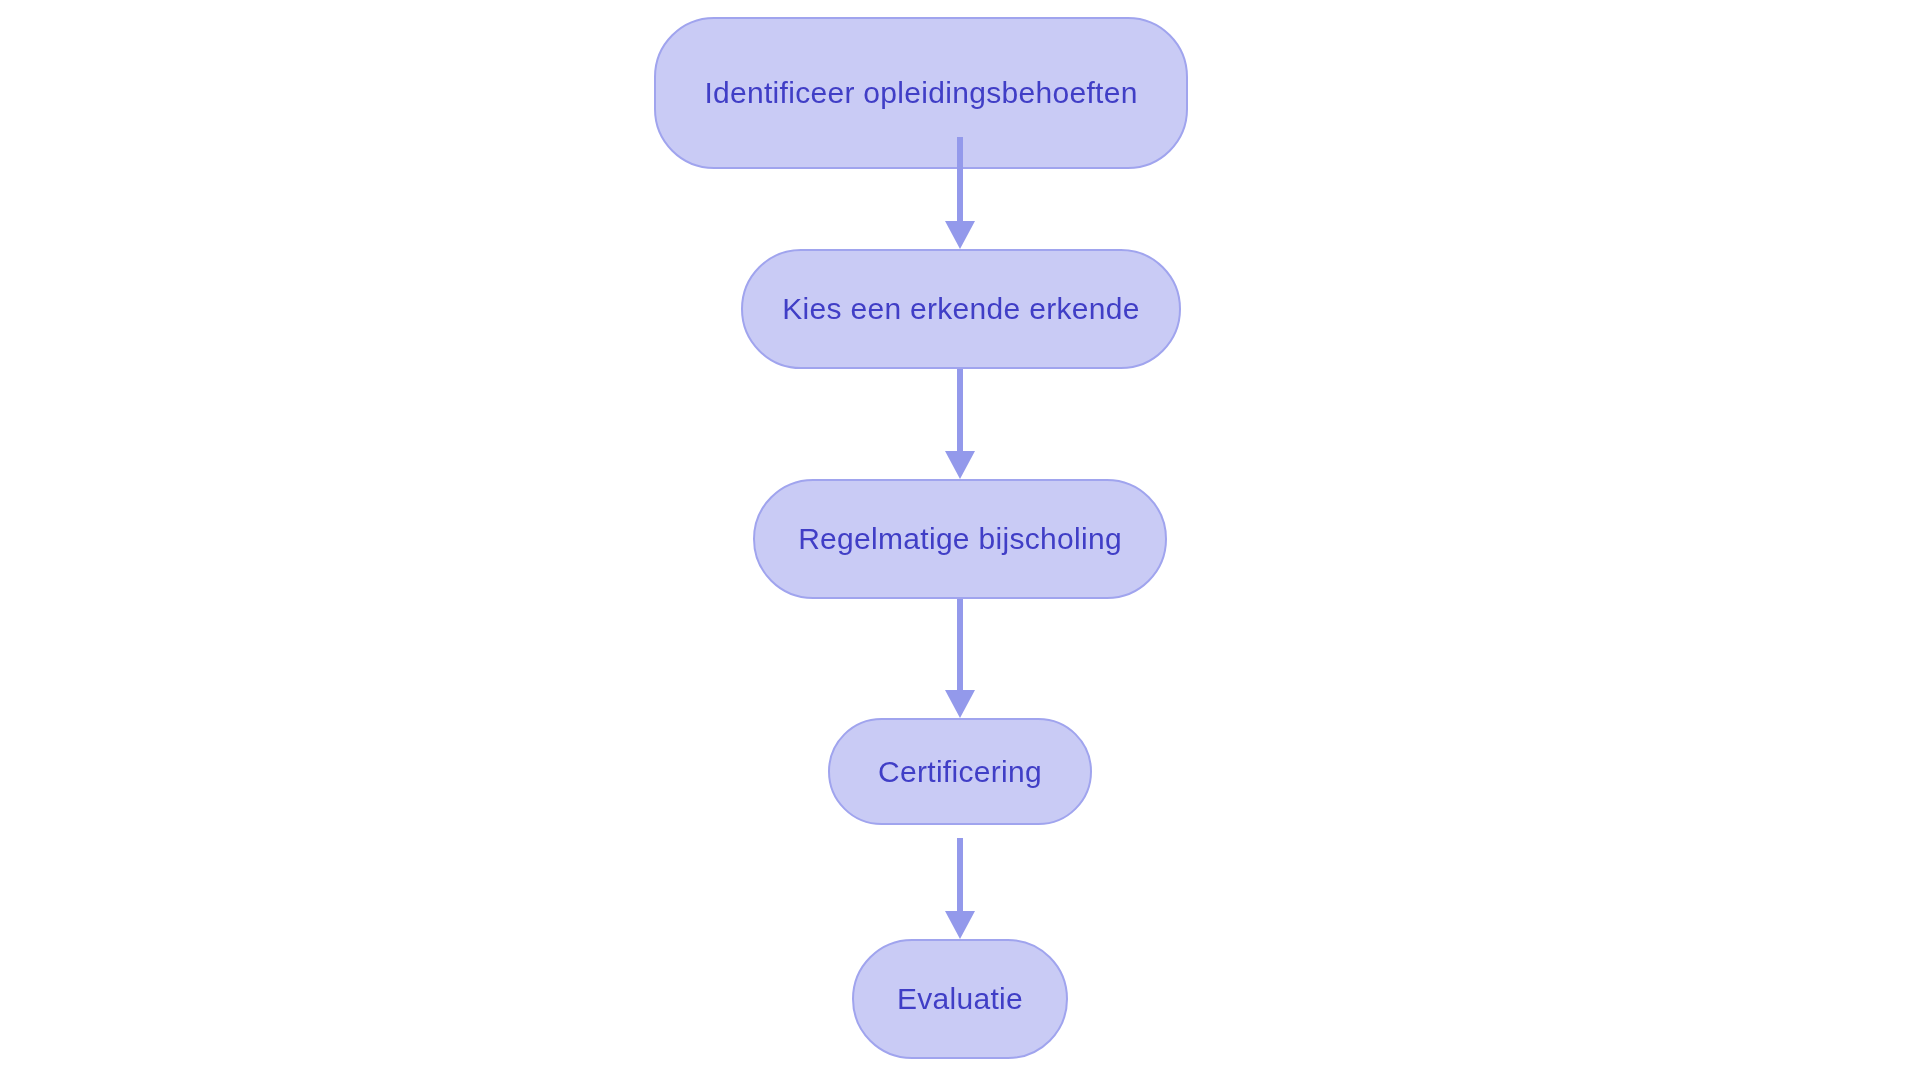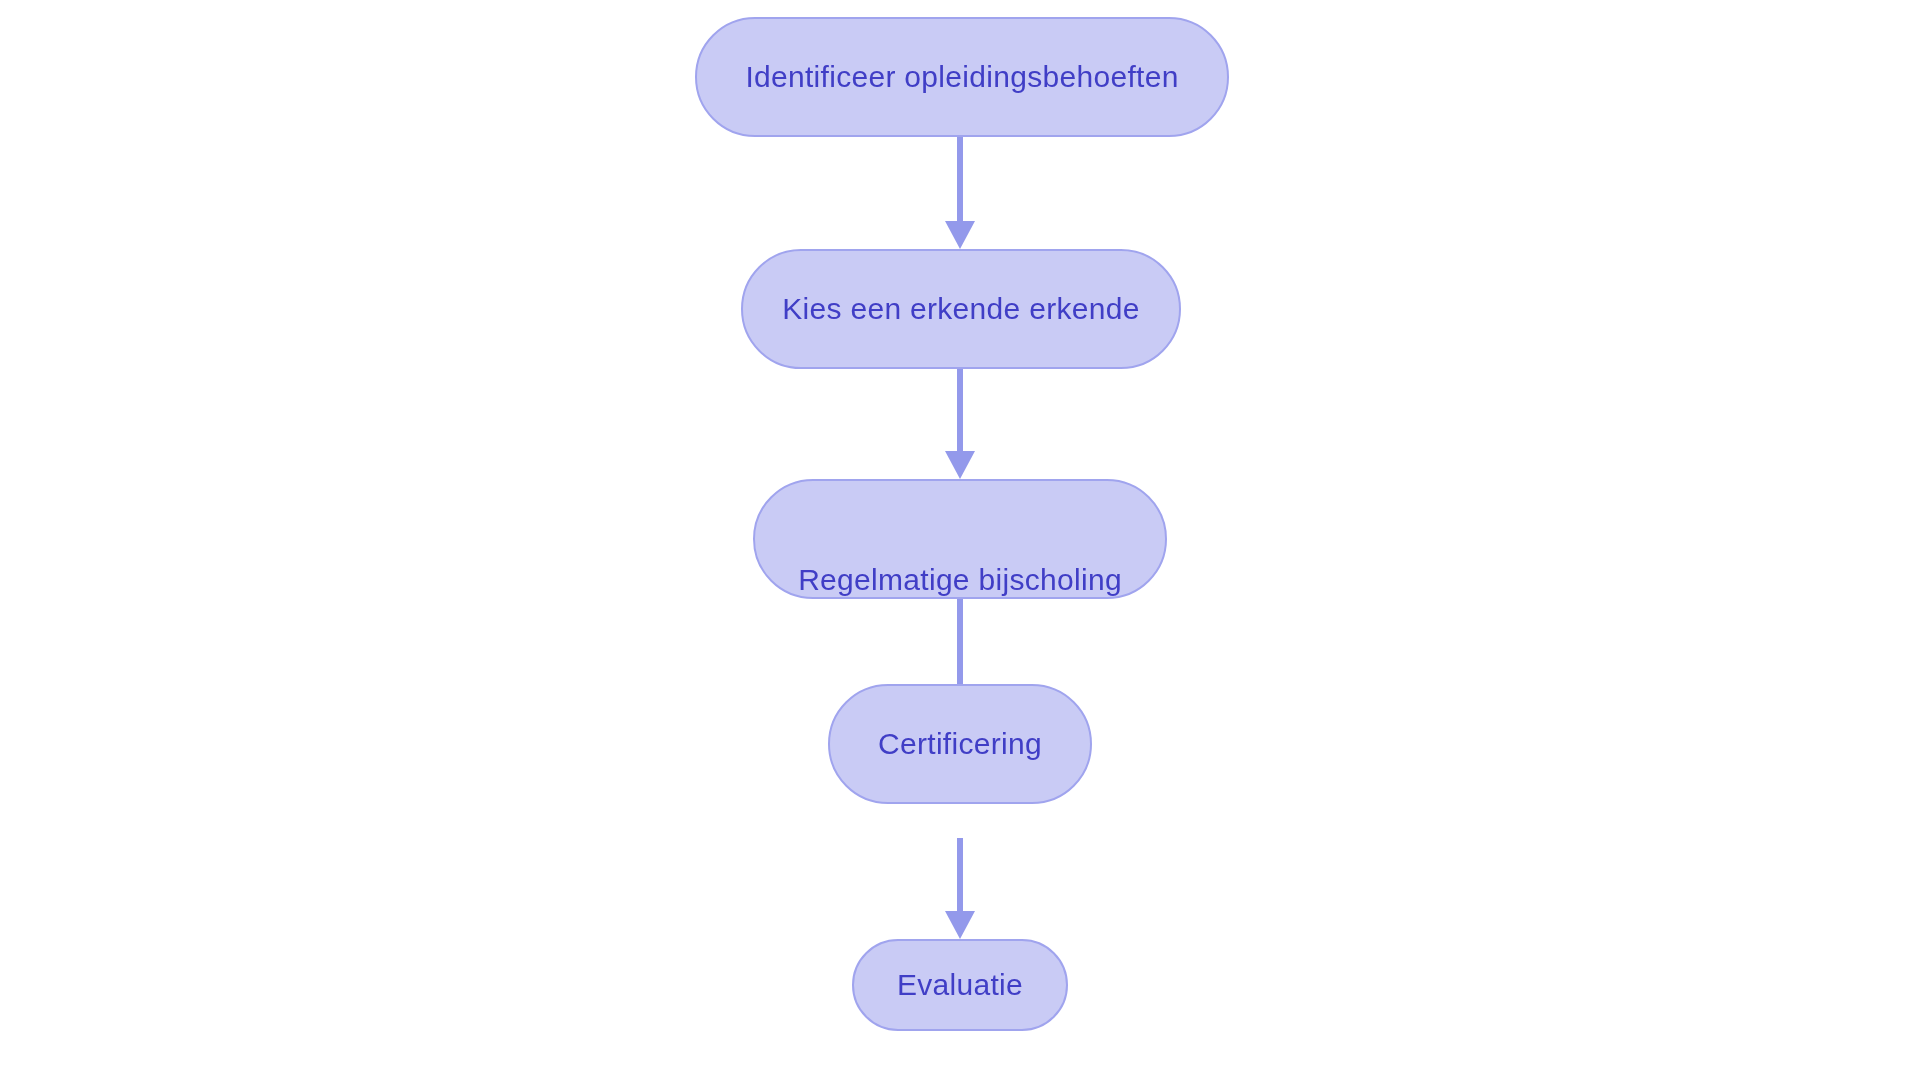--- a/index.html
+++ b/index.html
@@ -24,25 +24,25 @@
     background: #c9cbf5;
     border: 2px solid #a0a4ee;
     border-radius: 60px;
     color: #403ec6;
     font-size: 30px;
     font-weight: 400;
     letter-spacing: 0.3px;
     white-space: nowrap;
     text-align: center;
   }
-  .node-1 { left: 695px;  top: 17px;  width: 534px; height: 120px; }
+  .node-1 { left: 654px;  top: 17px;  width: 534px; height: 152px; }
   .node-2 { left: 741px;  top: 249px; width: 440px; height: 120px; }
-  .node-3 { left: 753px;  top: 479px; width: 414px; height: 120px; align-items: flex-end; }
-  .node-4 { left: 828px;  top: 684px; width: 264px; height: 120px; }
-  .node-5 { left: 852px;  top: 939px; width: 216px; height: 92px; justify-content: center; }
+  .node-3 { left: 753px;  top: 479px; width: 414px; height: 120px; }
+  .node-4 { left: 828px;  top: 718px; width: 264px; height: 107px; }
+  .node-5 { left: 852px;  top: 939px; width: 216px; height: 120px; justify-content: center; }
 
   .edge-stem {
     position: absolute;
     left: 957px;
     width: 6px;
     background: #9399eb;
   }
   .stem-1 { top: 137px; height: 86px; }
   .stem-2 { top: 369px; height: 84px; }
   .stem-3 { top: 599px; height: 93px; }

